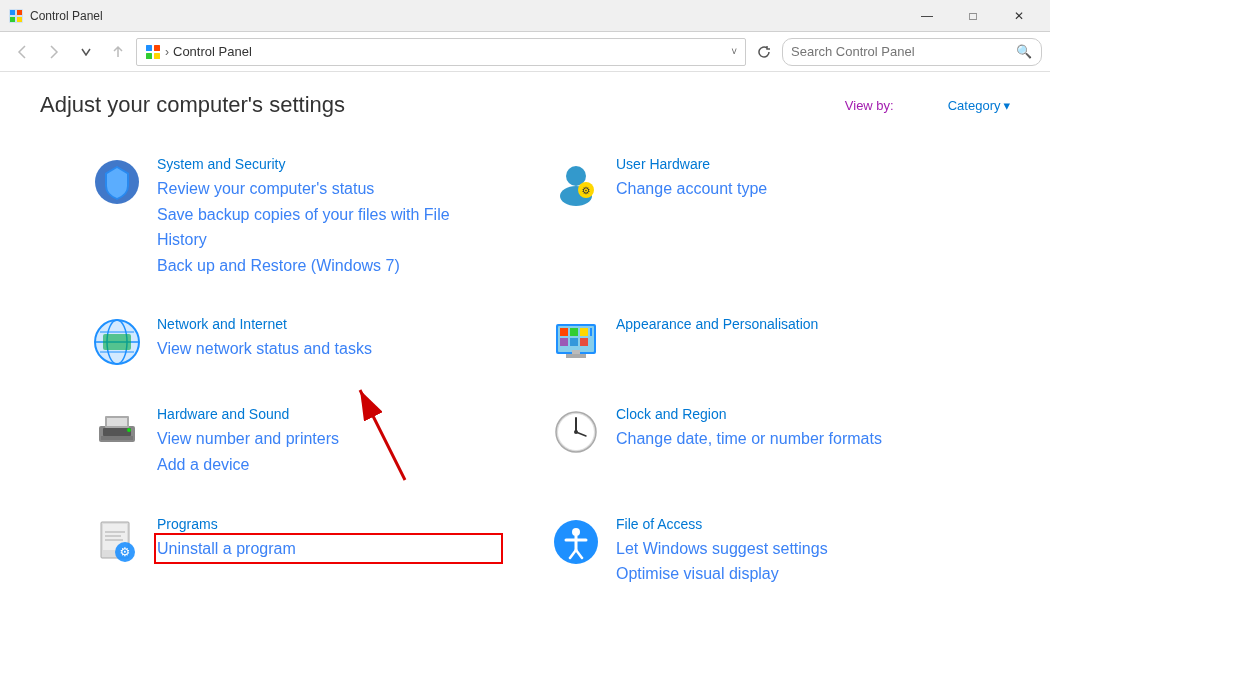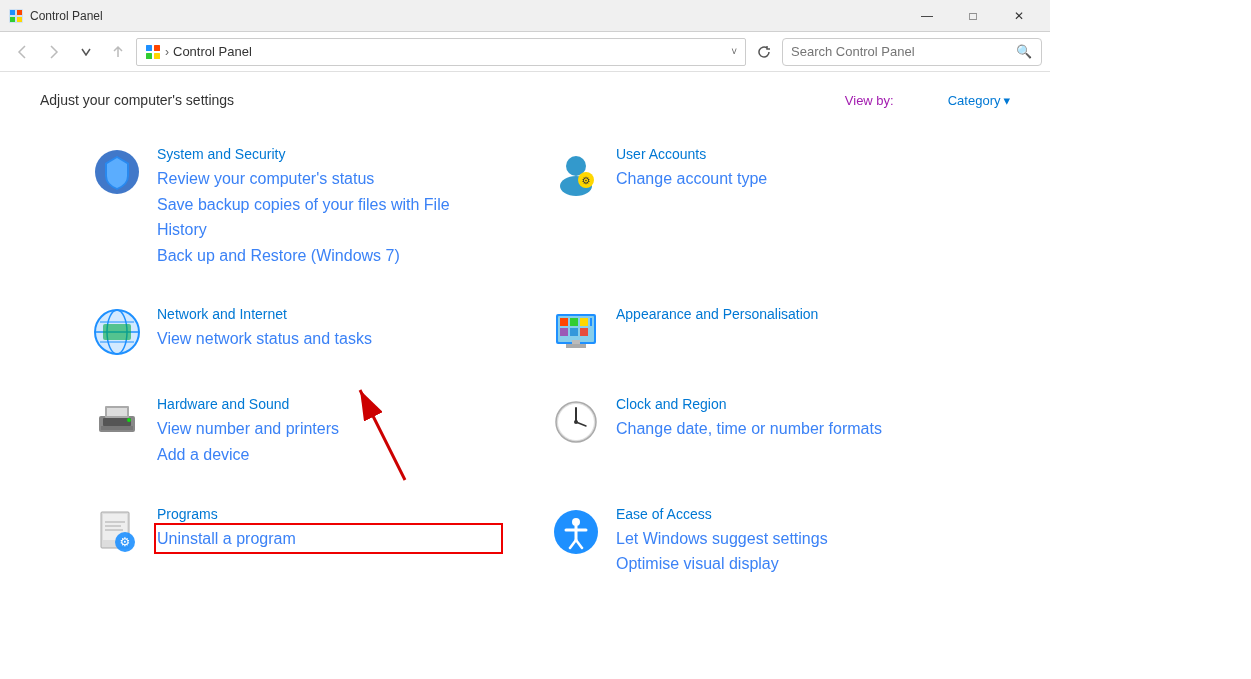--- a/index.html
+++ b/index.html
@@ -112,21 +112,21 @@
       border-radius: 2px;
       font-size: 14px;
       color: #555;
     }
     .search-box {
       display: flex;
       align-items: center;
       width: 260px;
       height: 28px;
       border: 1px solid #ccc;
-      border-radius: 4px;
+      border-radius: 10px;
       background: #fff;
       padding: 0 8px;
     }
     .search-input {
       flex: 1;
       border: none;
       outline: none;
       font-size: 13px;
       color: #999;
       background: transparent;
@@ -141,21 +141,21 @@
       padding: 20px 40px;
       background: #fff;
     }
     .page-header {
       display: flex;
       align-items: center;
       justify-content: space-between;
       margin-bottom: 28px;
     }
     .page-title {
-      font-size: 14px;
+      font-size: 22px;
       font-weight: 300;
       color: #333;
     }
     .view-by {
       display: flex;
       align-items: center;
       gap: 6px;
       font-size: 13px;
       color: #666;
     }
@@ -321,21 +321,21 @@
       <div class="category-item">
         <div class="cat-icon">
           <svg width="48" height="48" viewBox="0 0 48 48">
             <circle cx="24" cy="18" r="10" fill="#3399cc"></circle>
             <ellipse cx="24" cy="38" rx="16" ry="10" fill="#3399cc"></ellipse>
             <circle cx="34" cy="32" r="8" fill="#FFD700"></circle>
             <text x="34" y="36" text-anchor="middle" font-size="10" fill="#333">⚙</text>
           </svg>
         </div>
         <div class="cat-content">
-          <div class="cat-title">User Accounts</div>
+          <div class="cat-title">User Hardware</div>
           <a class="cat-link">Change account type</a>
         </div>
       </div>
 
       <div class="category-item">
         <div class="cat-icon">
           <svg width="48" height="48" viewBox="0 0 48 48">
             <circle cx="24" cy="24" r="22" fill="#1E90FF" opacity="0.2"></circle>
             <circle cx="24" cy="24" r="22" fill="none" stroke="#1E90FF" stroke-width="2"></circle>
             <ellipse cx="24" cy="24" rx="10" ry="22" fill="none" stroke="#1E90FF" stroke-width="1.5"></ellipse>
@@ -435,21 +435,21 @@
             <circle cx="24" cy="24" r="22" fill="#1E90FF"></circle>
 
             <circle cx="24" cy="14" r="4" fill="white"></circle>
             <line x1="24" y1="18" x2="24" y2="32" stroke="white" stroke-width="3" stroke-linecap="round"></line>
             <line x1="14" y1="22" x2="34" y2="22" stroke="white" stroke-width="3" stroke-linecap="round"></line>
             <line x1="24" y1="32" x2="18" y2="40" stroke="white" stroke-width="2.5" stroke-linecap="round"></line>
             <line x1="24" y1="32" x2="30" y2="40" stroke="white" stroke-width="2.5" stroke-linecap="round"></line>
           </svg>
         </div>
         <div class="cat-content">
-          <div class="cat-title">Ease of Access</div>
+          <div class="cat-title">File of Access</div>
           <a class="cat-link">Let Windows suggest settings</a>
           <a class="cat-link">Optimise visual display</a>
         </div>
       </div>
 
     </div>
   </div>
 
   <svg style="position:absolute;top:370px;left:330px;pointer-events:none;" width="120" height="120" viewBox="0 0 120 120">
     <defs>

